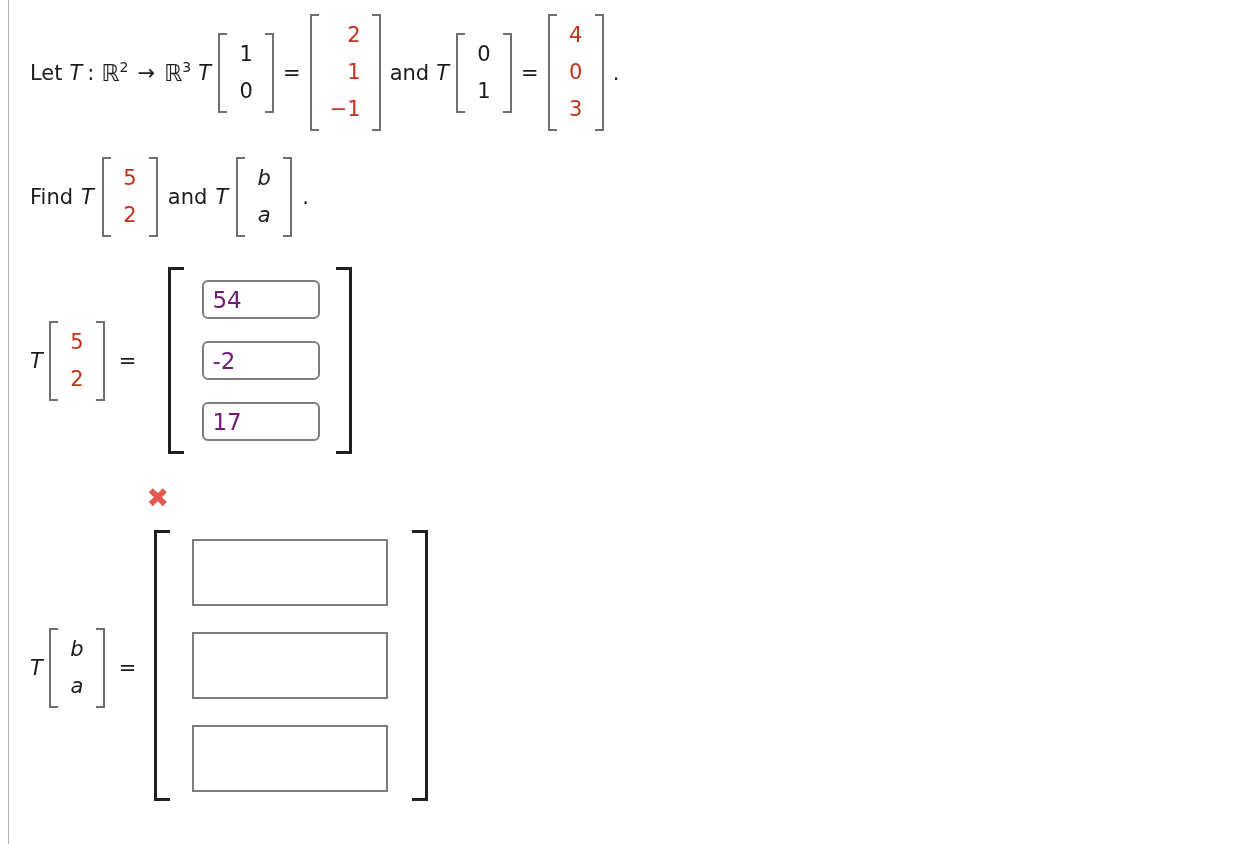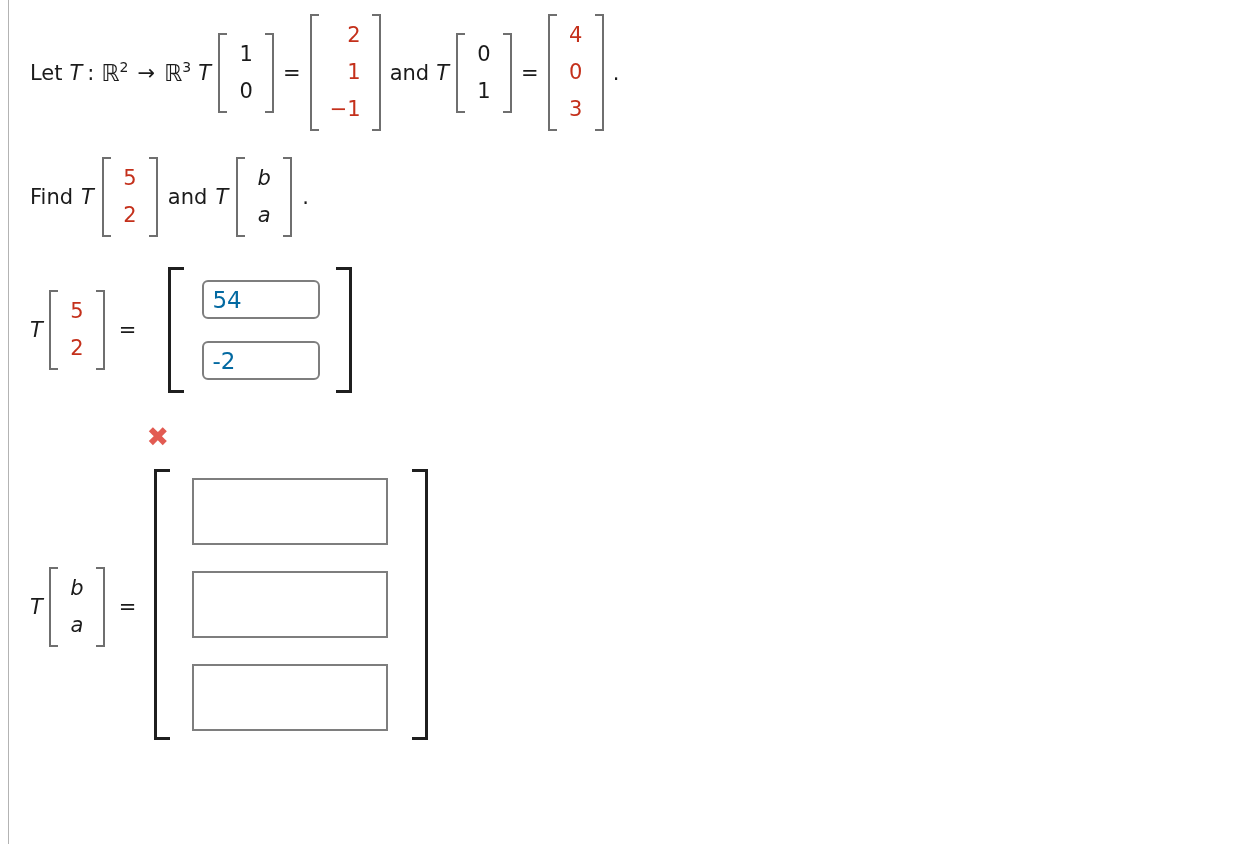--- a/index.html
+++ b/index.html
@@ -60,21 +60,21 @@
   .bigmat { display: inline-flex; align-items: stretch; }
   .bigmat .br { width: 13px; }
   .bigmat .br.l { border-left: 3px solid #1f1f1f; border-top: 3px solid #1f1f1f; border-bottom: 3px solid #1f1f1f; }
   .bigmat .br.r { border-right: 3px solid #1f1f1f; border-top: 3px solid #1f1f1f; border-bottom: 3px solid #1f1f1f; }
   .bigmat .col { display: flex; flex-direction: column; justify-content: center; }
   .a1 .bigmat .col { gap: 22px; padding: 13px 16px 13px 18px; }
   .a2 .bigmat .col { gap: 26px; padding: 9px 24px 9px 22px; }
 
   input {
     font-family: "DejaVu Sans", "Liberation Sans", sans-serif;
-    color: #0369a1;
+    color: #701a75;
     box-sizing: border-box;
     outline: none;
   }
   .in1 {
     width: 118px; height: 39px;
     font-size: 23px; padding: 0 8px;
     border: 2px solid #7e7e7e; border-radius: 6px;
     background: #fff;
   }
   .in2 {
@@ -182,20 +182,21 @@
         <span>2</span>
       </span>
       <span class="br r"></span>
     </span>
     <span class="eq">=</span>
     <div class="bigmat">
       <span class="br l"></span>
       <div class="col">
         <input class="in1" type="text" value="54" style="">
         <input class="in1" type="text" value="-2" style="">
+        <input class="in1" type="text" value="17" style="">
       </div>
       <span class="br r"></span>
     </div>
   </div>
 
   <div class="answer a2">
     <i class="tvar">T</i>
     <span class="smat italic">
       <span class="br l"></span>
       <span class="col">

